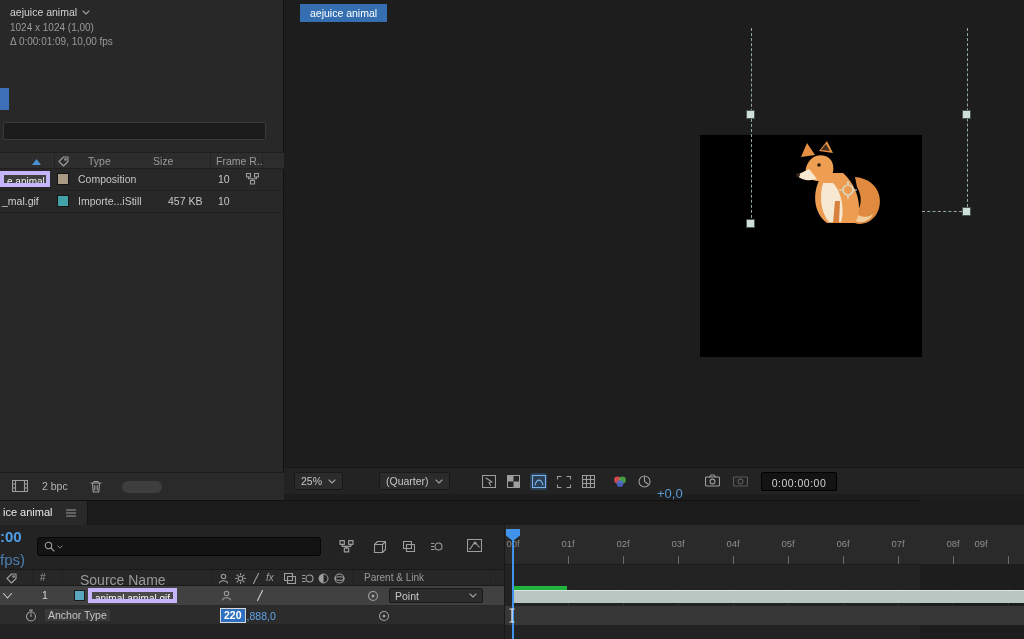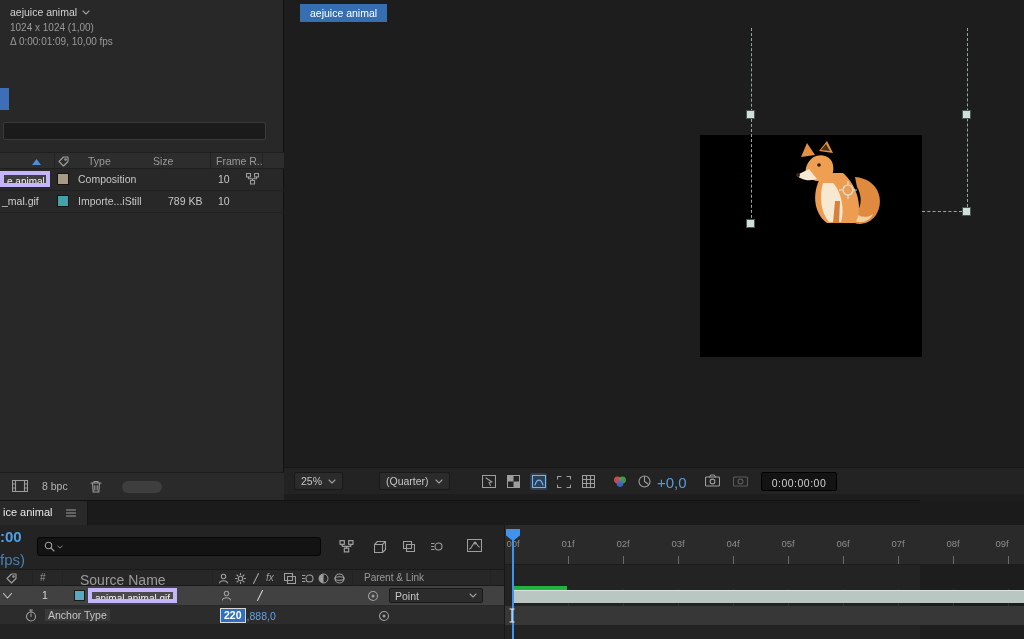--- a/index.html
+++ b/index.html
@@ -87,31 +87,31 @@
           <rect x="4.5" y="7.5" width="4" height="3.5"></rect>
           <path d="M2.5 4 V5.8 H10.5 V4 M6.5 5.8 V7.5"></path>
         </svg>
     </div>
     <div class="a rowline" style="left:0;top:190px"></div>
 
     <div class="a" style="left:0;top:191px;width:284px;height:21px">
       <span class="a t" style="left:2px;top:4px;color:#d0d0d0">_mal.gif</span>
       <div class="a swatch" style="left:57px;top:4px;background:#45a1a8"></div>
       <span class="a t" style="left:78px;top:4px">Importe...iStill</span>
-      <span class="a t" style="left:168px;top:4px">789 KB</span>
+      <span class="a t" style="left:168px;top:4px">457 KB</span>
       <span class="a t" style="left:218px;top:4px">10</span>
     </div>
     <div class="a rowline" style="left:0;top:212px"></div>
 
     <div class="a" style="left:0;top:472px;width:284px;height:28px;background:#2a2a2a;border-top:1px solid #1c1c1c">
       <svg class="a ic" style="left:12px;top:7px" width="16" height="12" viewBox="0 0 16 12">
           <rect x="0.5" y="0.5" width="15" height="11"></rect>
           <path d="M3.5 0.5 V11.5 M12.5 0.5 V11.5 M0.5 4 H3.5 M0.5 8 H3.5 M12.5 4 H15.5 M12.5 8 H15.5"></path>
         </svg>
-      <span class="a t" style="left:42px;top:7px;color:#b4b4b4">8 bpc</span>
+      <span class="a t" style="left:42px;top:7px;color:#b4b4b4">2 bpc</span>
       <svg class="a ic" style="left:90px;top:7px" width="12" height="13" viewBox="0 0 12 13">
           <path d="M1 3 H11 M4 3 V1.5 H8 V3 M2.5 3 L3.2 12 H8.8 L9.5 3 M4.8 5.5 V10 M7.2 5.5 V10"></path>
         </svg>
       <div class="a pill" style="left:122px;top:8px;width:40px;height:12px"></div>
     </div>
   </div>
 
   <div class="a" id="viewer">
     <div class="a tabblue" style="left:16px;top:4px"><span>aejuice animal</span></div>
 
@@ -195,21 +195,21 @@
             <circle cx="10.5" cy="5" r="3.4" fill="#4ab04a" fill-opacity="0.85"></circle>
             <circle cx="8" cy="8.6" r="3.4" fill="#4a6ad0" fill-opacity="0.85"></circle>
           </svg>
       </div>
       <div class="a tbtn" style="left:352px;top:5px">
         <svg class="ic" width="13" height="13" viewBox="0 0 13 13">
             <circle cx="6.5" cy="6.5" r="5.5"></circle>
             <path d="M6.5 1.5 V6.5 L10 9"></path>
           </svg>
       </div>
-      <span class="a" style="left:373px;top:6px;font-size:15px;color:#5b9bd5">+0,0</span>
+      <span class="a" style="left:373px;top:18px;font-size:13px;color:#5b9bd5">+0,0</span>
       <div class="a tbtn" style="left:420px;top:4px">
         <svg class="ic" width="15" height="13" viewBox="0 0 15 13">
             <rect x="0.5" y="3" width="14" height="9" rx="1"></rect>
             <path d="M4.5 3 L6 1 H9 L10.5 3"></path>
             <circle cx="7.5" cy="7.5" r="2.4"></circle>
           </svg>
       </div>
       <div class="a tbtn" style="left:448px;top:4px;opacity:.45">
         <svg class="ic" width="15" height="13" viewBox="0 0 15 13">
             <rect x="0.5" y="3" width="14" height="9" rx="1"></rect>
@@ -369,21 +369,21 @@
     <div class="a" style="left:505px;top:24px;width:519px;height:40px;background:#2a2a2a;border-bottom:1px solid #1c1c1c">
       <span class="tick" style="left:-4px">00f</span>
       <span class="tick" style="left:51px">01f</span>
       <span class="tick" style="left:106px">02f</span>
       <span class="tick" style="left:161px">03f</span>
       <span class="tick" style="left:216px">04f</span>
       <span class="tick" style="left:271px">05f</span>
       <span class="tick" style="left:326px">06f</span>
       <span class="tick" style="left:381px">07f</span>
       <span class="tick" style="left:436px">08f</span>
-      <span class="tick" style="left:485px">09f</span>
+      <span class="tick" style="left:464px">09f</span>
       <div class="tickmark" style="left:8px"></div>
         <div class="tickmark" style="left:63px"></div>
       <div class="tickmark" style="left:118px"></div>
         <div class="tickmark" style="left:173px"></div>
       <div class="tickmark" style="left:228px"></div>
         <div class="tickmark" style="left:283px"></div>
       <div class="tickmark" style="left:338px"></div>
         <div class="tickmark" style="left:393px"></div>
       <div class="tickmark" style="left:448px"></div>
         <div class="tickmark" style="left:503px"></div>

